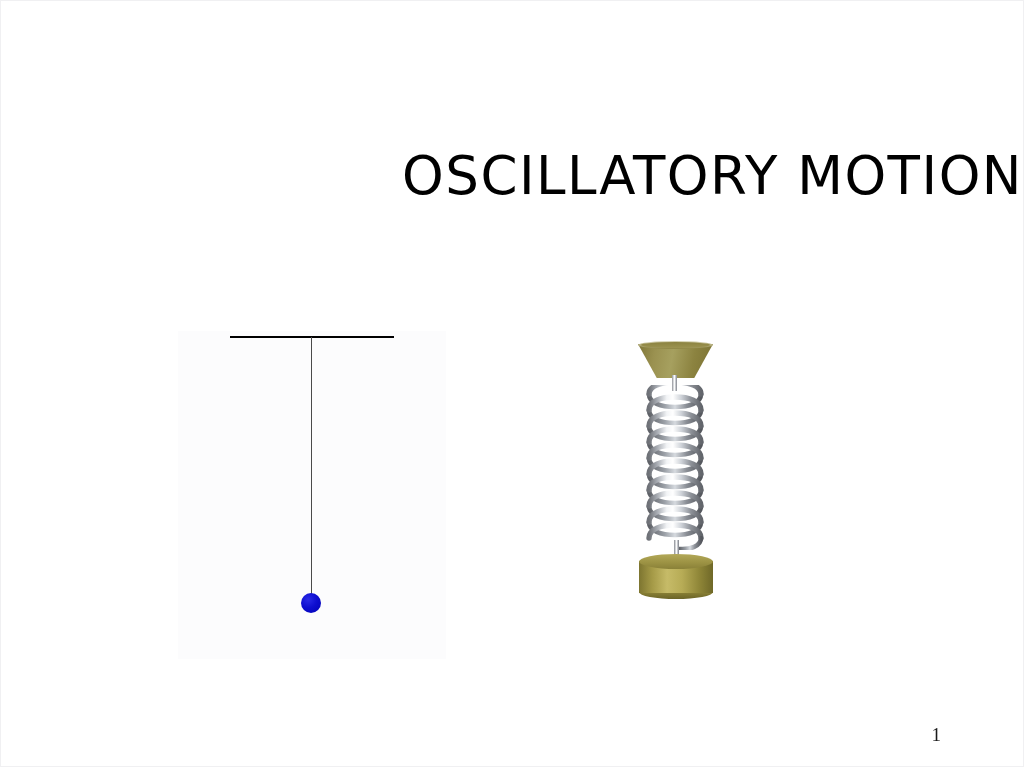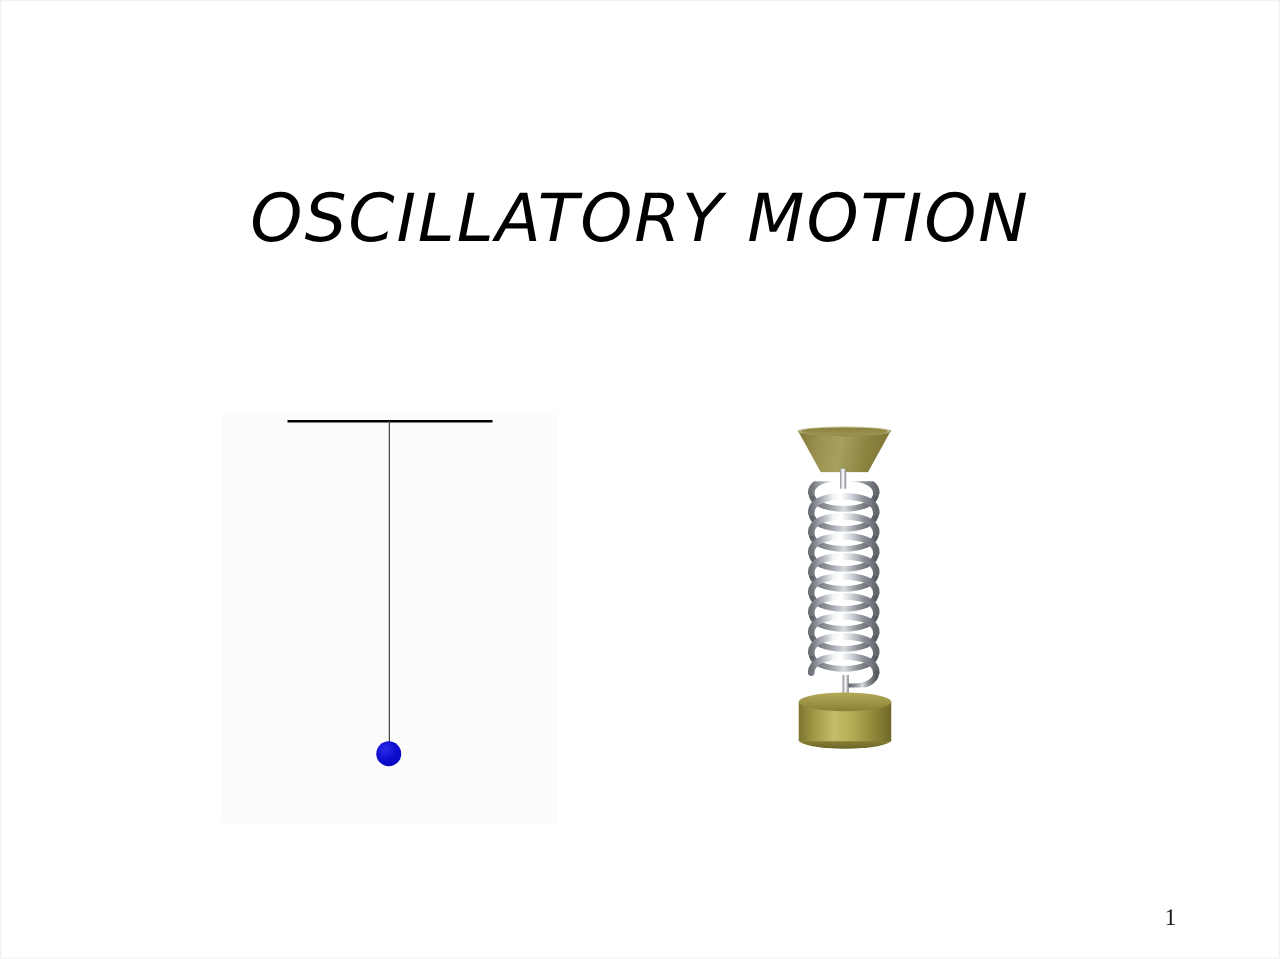--- a/index.html
+++ b/index.html
@@ -21,29 +21,28 @@
     border: 1px solid #f0f0f2;
     overflow: hidden;
   }
 
   
   #slide-title {
     position: absolute;
     left: 0;
     right: 0;
     top: 146px;
-    text-align: center;
+    text-align: right;
     font-family: "DejaVu Sans", sans-serif;
     font-size: 53px;
     font-weight: 400;
     letter-spacing: 1.5px;
     color: #000000;
     white-space: nowrap;
     line-height: 1.1;
-    font-style: italic;
   }
 
   
   #pendulum-figure {
     position: absolute;
     left: 177px;
     top: 330px;
     width: 268px;
     height: 328px;
     background: #fcfcfd;

